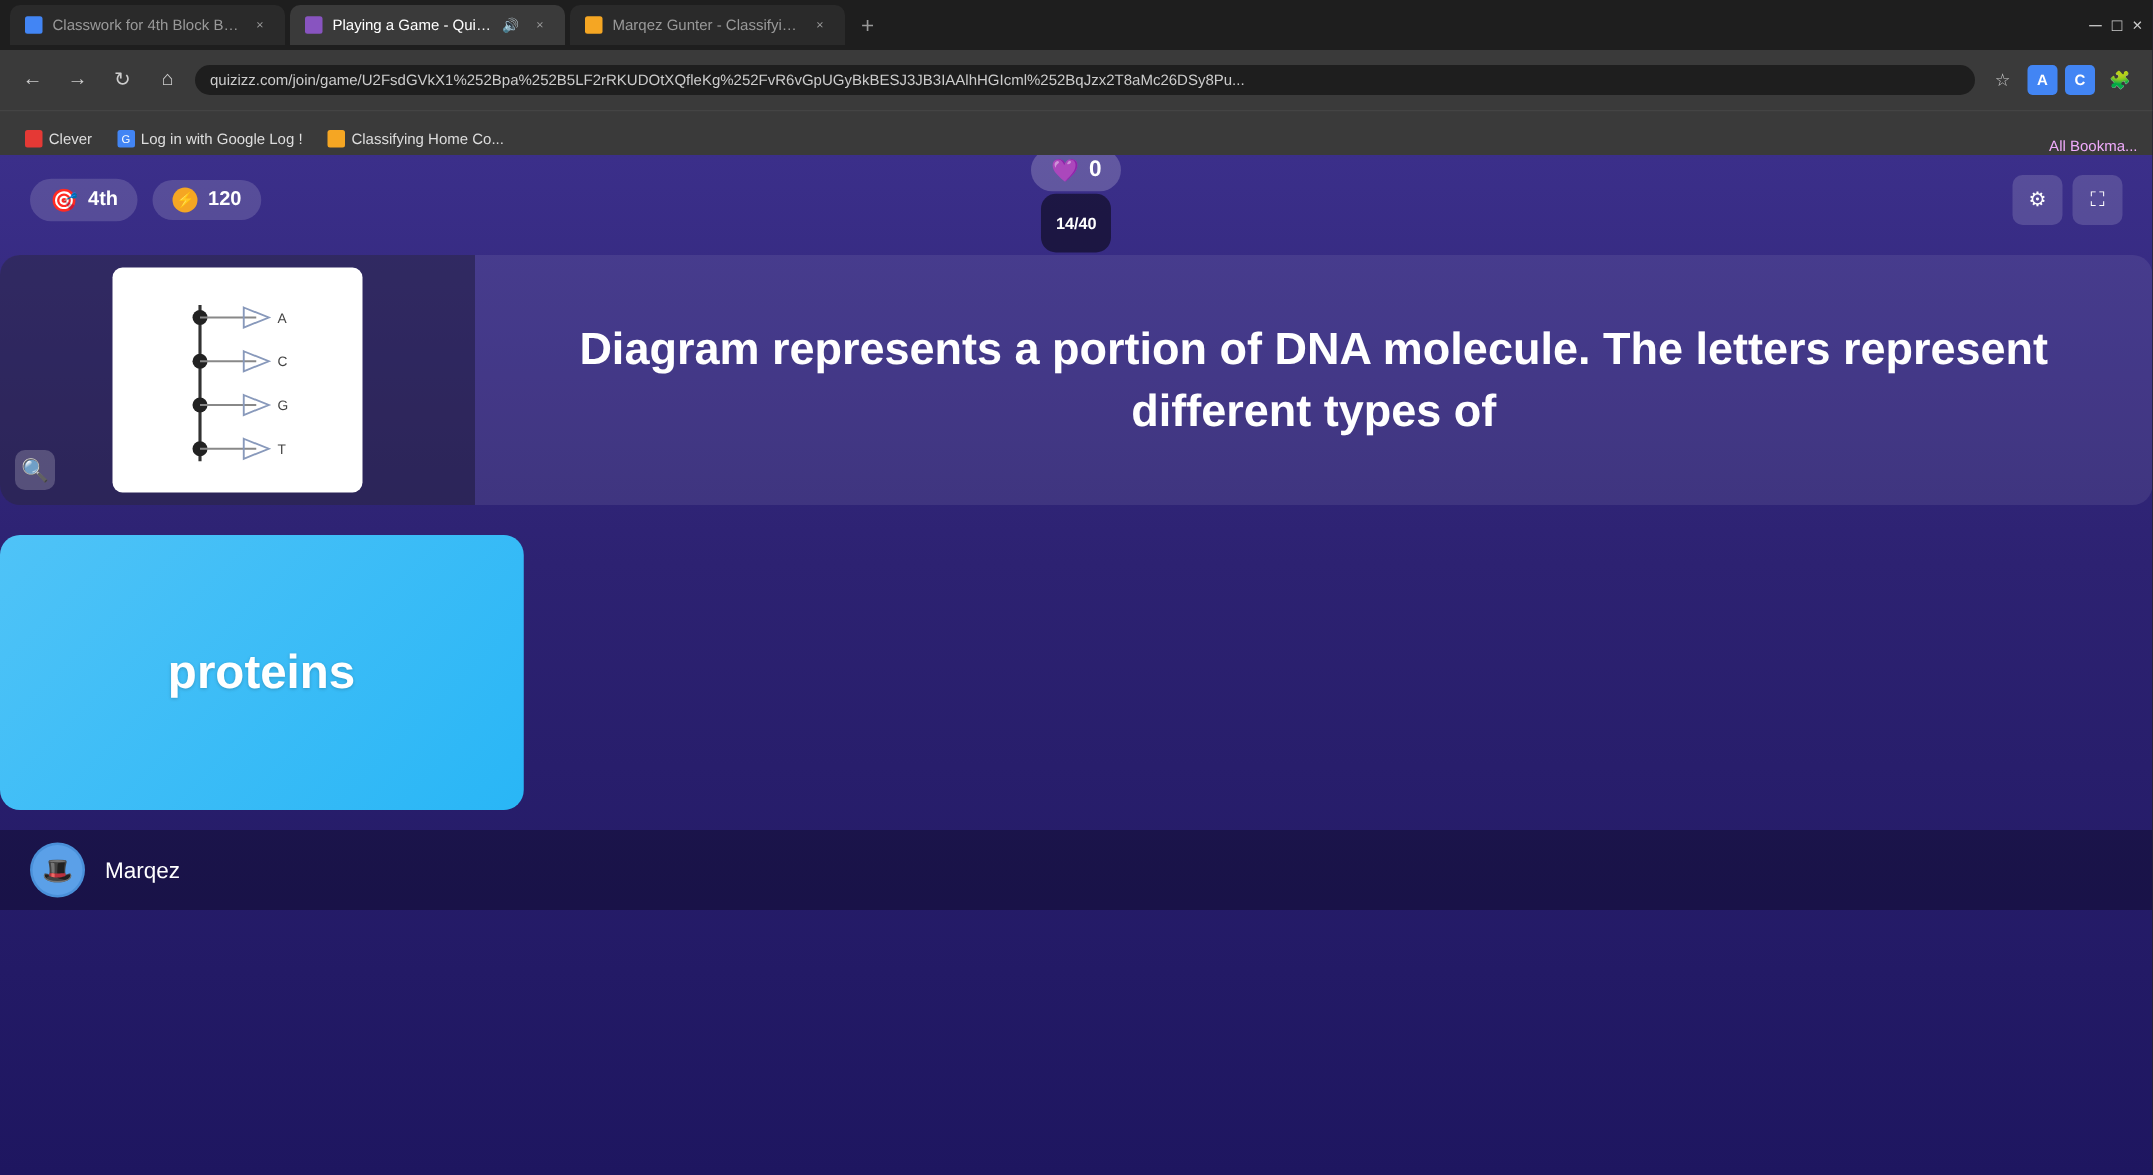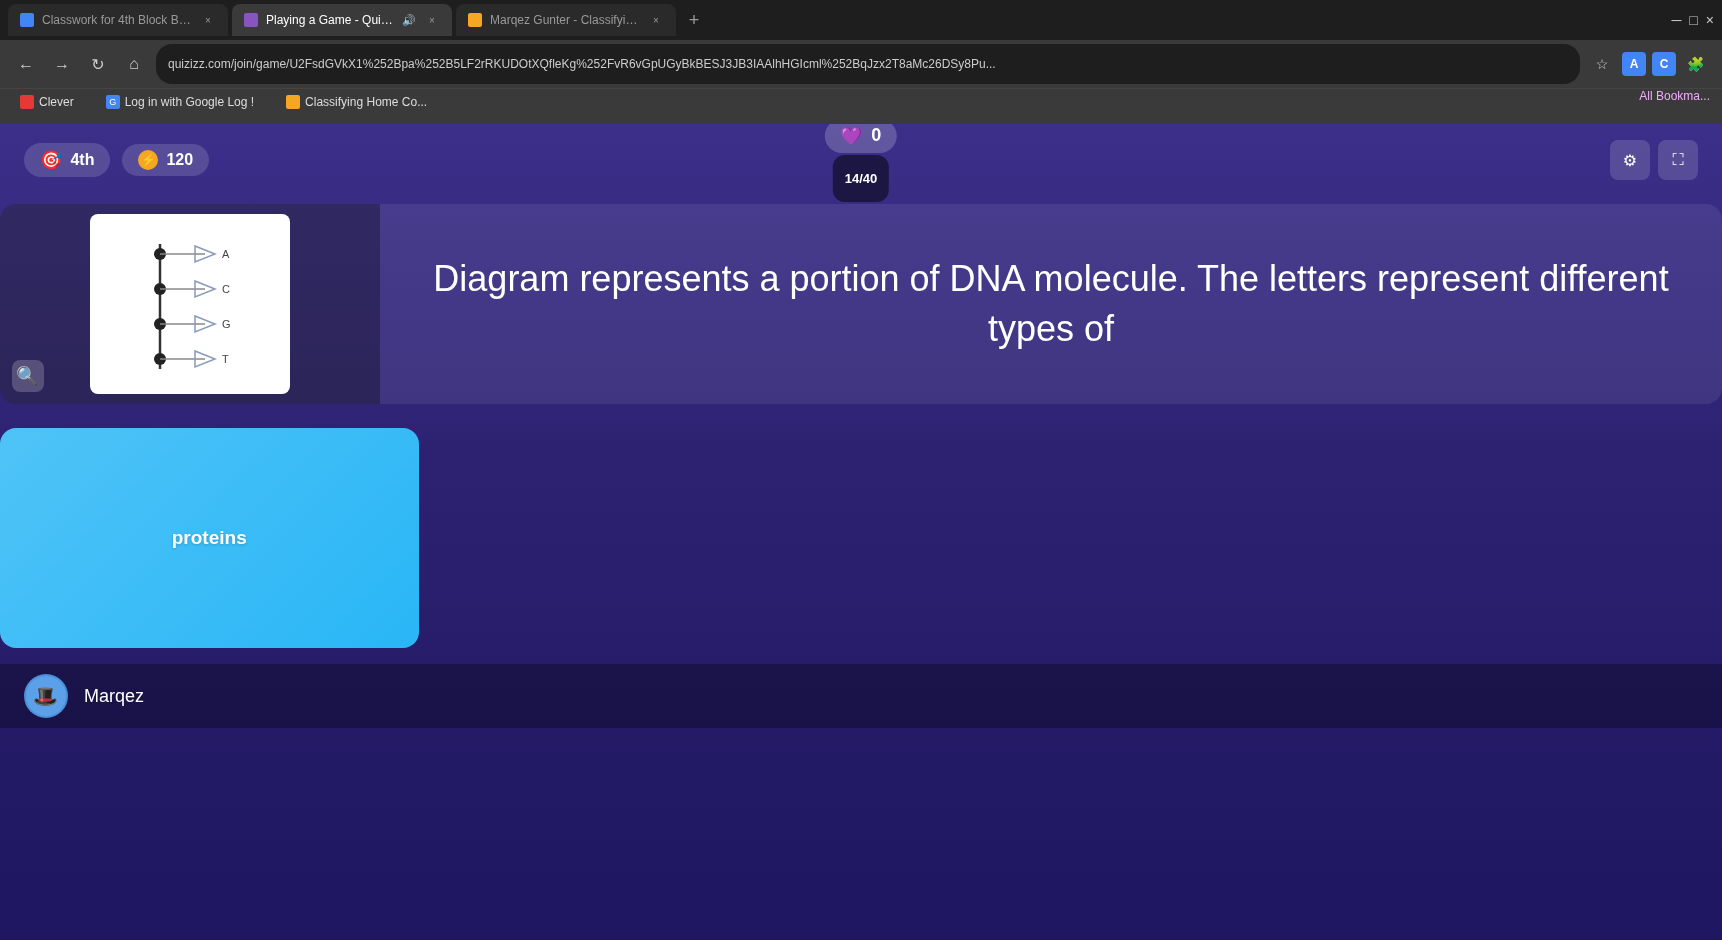--- a/index.html
+++ b/index.html
@@ -19,21 +19,21 @@
     .window-controls { margin-left: auto; display: flex; gap: 8px; align-items: center; }
 
     
     .address-bar { height: 48px; background: #3a3a3a; display: flex; align-items: center; padding: 0 12px; gap: 8px; }
     .nav-btn { width: 28px; height: 28px; border-radius: 50%; display: flex; align-items: center; justify-content: center; color: #ccc; font-size: 16px; cursor: pointer; }
     .address-input { flex: 1; height: 32px; background: #1e1e1e; border: none; border-radius: 16px; padding: 0 12px; color: #ccc; font-size: 12px; outline: none; }
     .browser-actions { display: flex; align-items: center; gap: 6px; }
     .browser-icon-btn { width: 28px; height: 28px; border-radius: 50%; display: flex; align-items: center; justify-content: center; color: #ccc; font-size: 14px; cursor: pointer; }
 
     
-    .bookmarks-bar { height: 36px; background: #3a3a3a; display: flex; align-items: flex-start; padding: 0 12px; gap: 16px; border-top: 1px solid #444; }
+    .bookmarks-bar { height: 36px; background: #3a3a3a; display: flex; align-items: flex-end; padding: 0 12px; gap: 4px; border-top: 1px solid #444; }
     .bookmark-item { height: 26px; display: flex; align-items: center; padding: 0 8px; border-radius: 4px; font-size: 12px; color: #ddd; cursor: pointer; gap: 5px; white-space: nowrap; }
     .bookmarks-right { margin-left: auto; font-size: 12px; color: #f0abfc; }
 
     
     .game-area { flex: 1; background: linear-gradient(180deg, #3b2f8a 0%, #2d2272 40%, #1e1660 100%); display: flex; flex-direction: column; overflow: hidden; }
 
     
     .game-topbar { height: 72px; display: flex; align-items: center; padding: 0 24px; position: relative; }
     .player-badge { background: rgba(255,255,255,0.15); border-radius: 20px; padding: 6px 16px; display: flex; align-items: center; gap: 8px; color: white; font-size: 16px; font-weight: 600; }
     .score-badge { background: rgba(255,255,255,0.15); border-radius: 20px; padding: 6px 16px; display: flex; align-items: center; gap: 8px; color: white; font-size: 16px; font-weight: 600; margin-left: 12px; }
@@ -43,30 +43,30 @@
     .progress-pill { background: rgba(0,0,0,0.5); border-radius: 12px; padding: 16px 12px; color: white; font-size: 13px; font-weight: 600; margin-top: 2px; }
     .right-controls { margin-left: auto; display: flex; gap: 8px; }
     .ctrl-btn { width: 40px; height: 40px; background: rgba(255,255,255,0.15); border-radius: 8px; display: flex; align-items: center; justify-content: center; color: white; font-size: 16px; cursor: pointer; }
 
     
     .question-content { display: flex; align-items: stretch; background: rgba(255,255,255,0.08); border-radius: 16px; margin: 8px 0; flex: 0 0 auto; min-height: 200px; overflow: hidden; }
     .question-image-side { width: 380px; background: rgba(0,0,0,0.3); display: flex; align-items: center; justify-content: center; position: relative; flex-shrink: 0; }
     .dna-image { width: 200px; height: 180px; background: white; border-radius: 8px; display: flex; align-items: center; justify-content: center; overflow: hidden; }
     .zoom-btn { position: absolute; bottom: 12px; left: 12px; width: 32px; height: 32px; background: rgba(255,255,255,0.2); border-radius: 8px; display: flex; align-items: center; justify-content: center; color: white; font-size: 18px; cursor: pointer; }
     .question-text-side { flex: 1; display: flex; align-items: center; justify-content: center; padding: 32px 48px; text-align: center; }
-    .question-text { color: white; font-size: 36px; font-weight: 400; line-height: 1.4; }
+    .question-text { color: white; font-size: 36px; font-weight: 700; line-height: 1.4; }
 
     
     .answers-grid { display: grid; grid-template-columns: 1fr 1fr 1fr 1fr; gap: 16px; padding: 16px 0; flex: 0 0 auto; }
     .answer-card { height: 220px; border-radius: 16px; display: flex; align-items: center; justify-content: center; cursor: pointer; transition: transform 0.1s; }
     .answer-card.blue { background: linear-gradient(135deg, #4fc3f7 0%, #29b6f6 100%); }
     .answer-card.teal { background: linear-gradient(135deg, #4dd0e1 0%, #26c6da 100%); }
     .answer-card.yellow { background: linear-gradient(135deg, #ffd54f 0%, #ffca28 100%); }
     .answer-card.pink { background: linear-gradient(135deg, #f48fb1 0%, #f06292 100%); }
-    .answer-text { color: white; font-size: 19px; font-weight: 600; text-align: center; padding: 16px; text-shadow: 0 1px 3px rgba(0,0,0,0.2); }
+    .answer-text { color: white; font-size: 38px; font-weight: 600; text-align: center; padding: 16px; text-shadow: 0 1px 3px rgba(0,0,0,0.2); }
 
     
     .player-bar { height: 64px; background: rgba(0,0,0,0.3); display: flex; align-items: center; padding: 0 24px; gap: 16px; }
     .player-avatar { width: 44px; height: 44px; border-radius: 50%; background: #4a90d9; display: flex; align-items: center; justify-content: center; overflow: hidden; }
     .avatar-img { width: 40px; height: 40px; background: #5ba0e8; border-radius: 50%; display: flex; align-items: center; justify-content: center; color: white; font-size: 20px; }
     .player-name { color: white; font-size: 18px; font-weight: 500; }
 
     
     .tab-speaker { font-size: 11px; color: #aaa; }
 
@@ -101,21 +101,21 @@
       <div style="color:#ccc;font-size:14px;cursor:pointer;">□</div>
       <div style="color:#ccc;font-size:14px;cursor:pointer;">×</div>
     </div>
   </div>
 
   <div class="address-bar">
     <div class="nav-btn">←</div>
     <div class="nav-btn">→</div>
     <div class="nav-btn">↻</div>
     <div class="nav-btn">⌂</div>
-    <input class="address-input" type="text" style="color: rgb(204, 204, 204); background: rgb(30, 30, 30); border: none; border-radius: 16px; padding: 0px 12px; font-size: 12px; outline: none; flex: 1 1 0%; height: 40px;" value="quizizz.com/join/game/U2FsdGVkX1%252Bpa%252B5LF2rRKUDOtXQfleKg%252FvR6vGpUGyBkBESJ3JB3IAAlhHGIcml%252BqJzx2T8aMc26DSy8Pu...">
+    <input class="address-input" type="text" style="color: rgb(204, 204, 204); background: rgb(30, 30, 30); border: none; border-radius: 16px; padding: 0px 12px; font-size: 12px; outline: none; flex: 1 1 0%; height: 24px;" value="quizizz.com/join/game/U2FsdGVkX1%252Bpa%252B5LF2rRKUDOtXQfleKg%252FvR6vGpUGyBkBESJ3JB3IAAlhHGIcml%252BqJzx2T8aMc26DSy8Pu...">
     <div class="browser-actions">
       <div class="browser-icon-btn">☆</div>
       <div class="browser-icon-btn" style="background:#4285f4;border-radius:4px;width:24px;height:24px;font-size:12px;color:white;font-weight:bold;display:flex;align-items:center;justify-content:center;">A</div>
       <div class="browser-icon-btn" style="background:#4285f4;border-radius:4px;width:24px;height:24px;font-size:12px;color:white;font-weight:bold;display:flex;align-items:center;justify-content:center;">C</div>
       <div class="browser-icon-btn">🧩</div>
     </div>
   </div>
 
   <div class="bookmarks-bar">
     <div class="bookmark-item">

